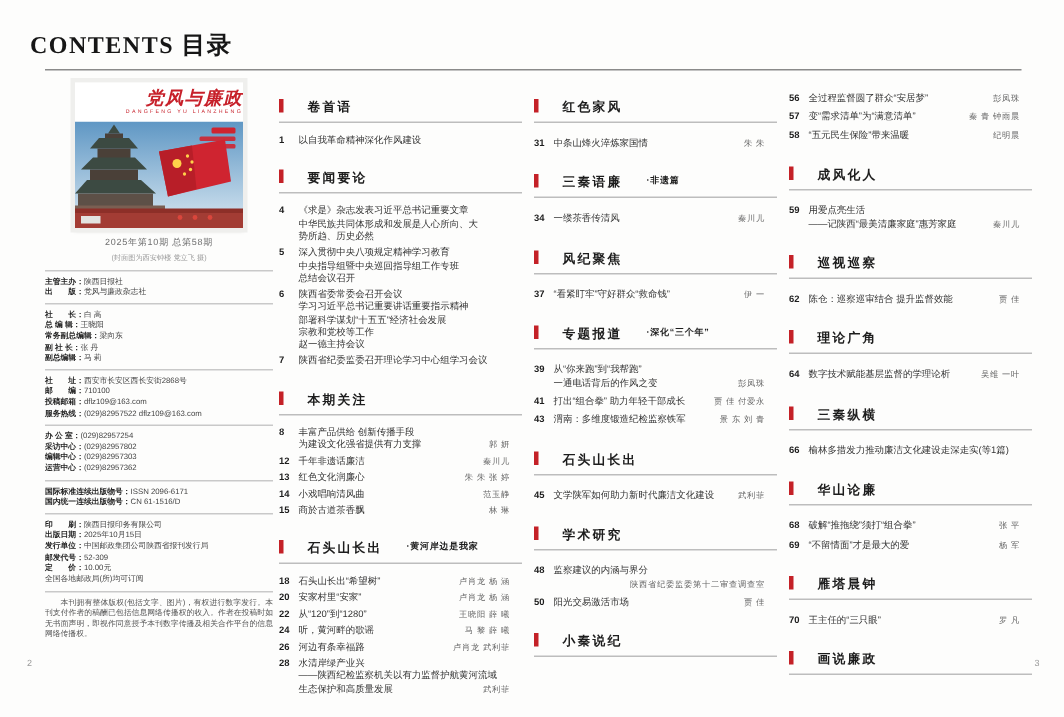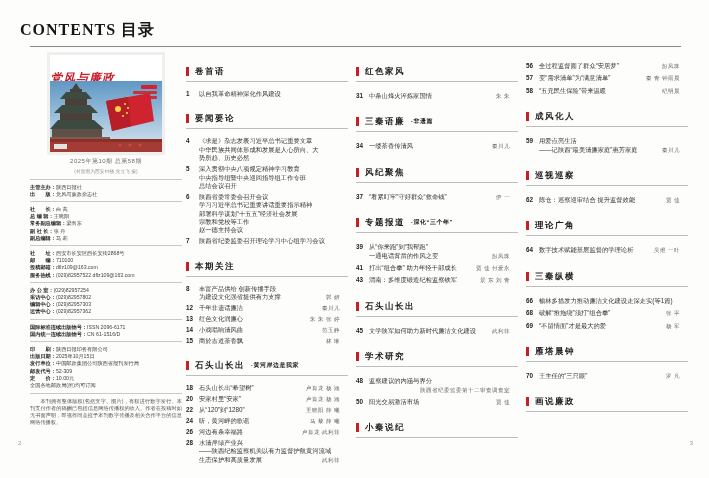--- a/index.html
+++ b/index.html
@@ -22,21 +22,21 @@
   }
   .header-rule{position:absolute;left:30px;right:28px;top:46px;border-top:1px solid #8a8a8a;}
 
   
   .left-col{position:absolute;left:30px;top:55px;width:152px;}
   .cover{
     position:relative;width:112px;height:97px;margin:0 auto;
     background:#fff;box-shadow:0 0 0 3px #efefed,0 1px 3px rgba(0,0,0,.25);
     overflow:hidden;
   }
-  .cover-top{height:26px;background:#fff;text-align:left;padding-top:17px;}
+  .cover-top{height:26px;background:#fff;text-align:right;padding-top:4px;}
   .cover-masthead{
     font-size:12px;font-weight:bold;color:#c7202a;
     font-style:italic;letter-spacing:1px;line-height:13px;white-space:nowrap;
   }
   .cover-masthead-sub{font-size:3.5px;color:#c7202a;letter-spacing:1.5px;line-height:5px;}
   .cover-photo{display:block;width:112px;height:71px;}
   .cover-chip{position:absolute;right:5px;background:#cf2430;border-radius:1px;}
   .chip1{top:30px;width:16px;height:3.5px;}
   .chip2{top:36px;width:24px;height:3px;opacity:.9;}
   .chip3{top:41px;width:20px;height:3px;opacity:.9;}
@@ -53,21 +53,21 @@
     text-align:justify;text-indent:2em;
   }
 
   
   .toc-col{position:absolute;top:62px;width:162px;}
   #col0{left:186px;}
   #col1{left:356px;}
   #col2{left:526px;}
 
   .sec{
-    display:flex;align-items:flex-end;gap:6px;
+    display:flex;align-items:flex-start;gap:16px;
     border-bottom:1px solid var(--rule);
     padding:2px 0 5px;margin:13px 0 8px;
   }
   .toc-col .sec:first-child{margin-top:2px;}
   .sec-bar{flex:none;width:3px;height:9px;background:var(--accent);}
   .sec-title{font-weight:bold;font-size:8.5px;color:#1d1d1d;letter-spacing:1.5px;line-height:10px;white-space:nowrap;}
   .sec-sub{font-weight:bold;font-size:6px;color:#1d1d1d;letter-spacing:.5px;white-space:nowrap;}
 
   .toc-item{display:flex;font-size:6.3px;line-height:8.4px;margin:0 0 2.5px;color:#333;}
   .sparse .toc-item{margin:0 0 4px;}
@@ -650,20 +650,25 @@
 
   </div>
       <div class="toc-item">
     <span class="no">66</span>
     <span class="body">
           <div class="line">
             <span class="txt">榆林多措发力推动廉洁文化建设走深走实(等1篇)</span>
           </div>
         </span>
   </div>
+      <div class="sec">
+    <span class="sec-bar"></span>
+    <span class="sec-title">华山论廉</span>
+
+  </div>
       <div class="toc-item">
     <span class="no">68</span>
     <span class="body">
           <div class="line">
             <span class="txt">破解“推拖绕”须打“组合拳”</span>
             <span class="auth">张 平</span>
           </div>
         </span>
   </div>
       <div class="toc-item">

